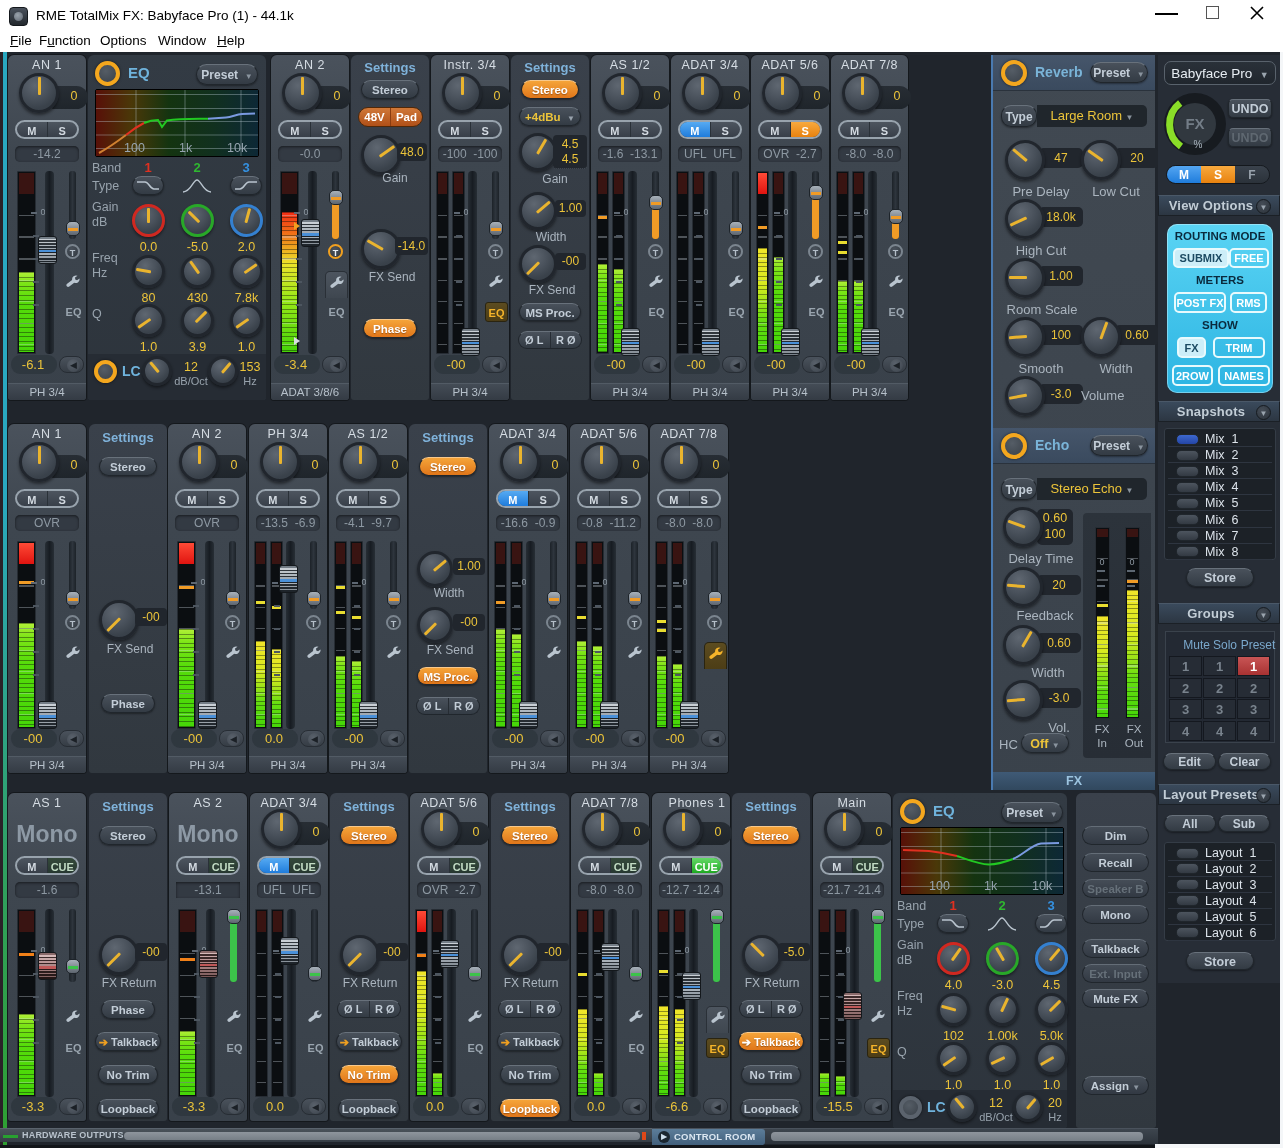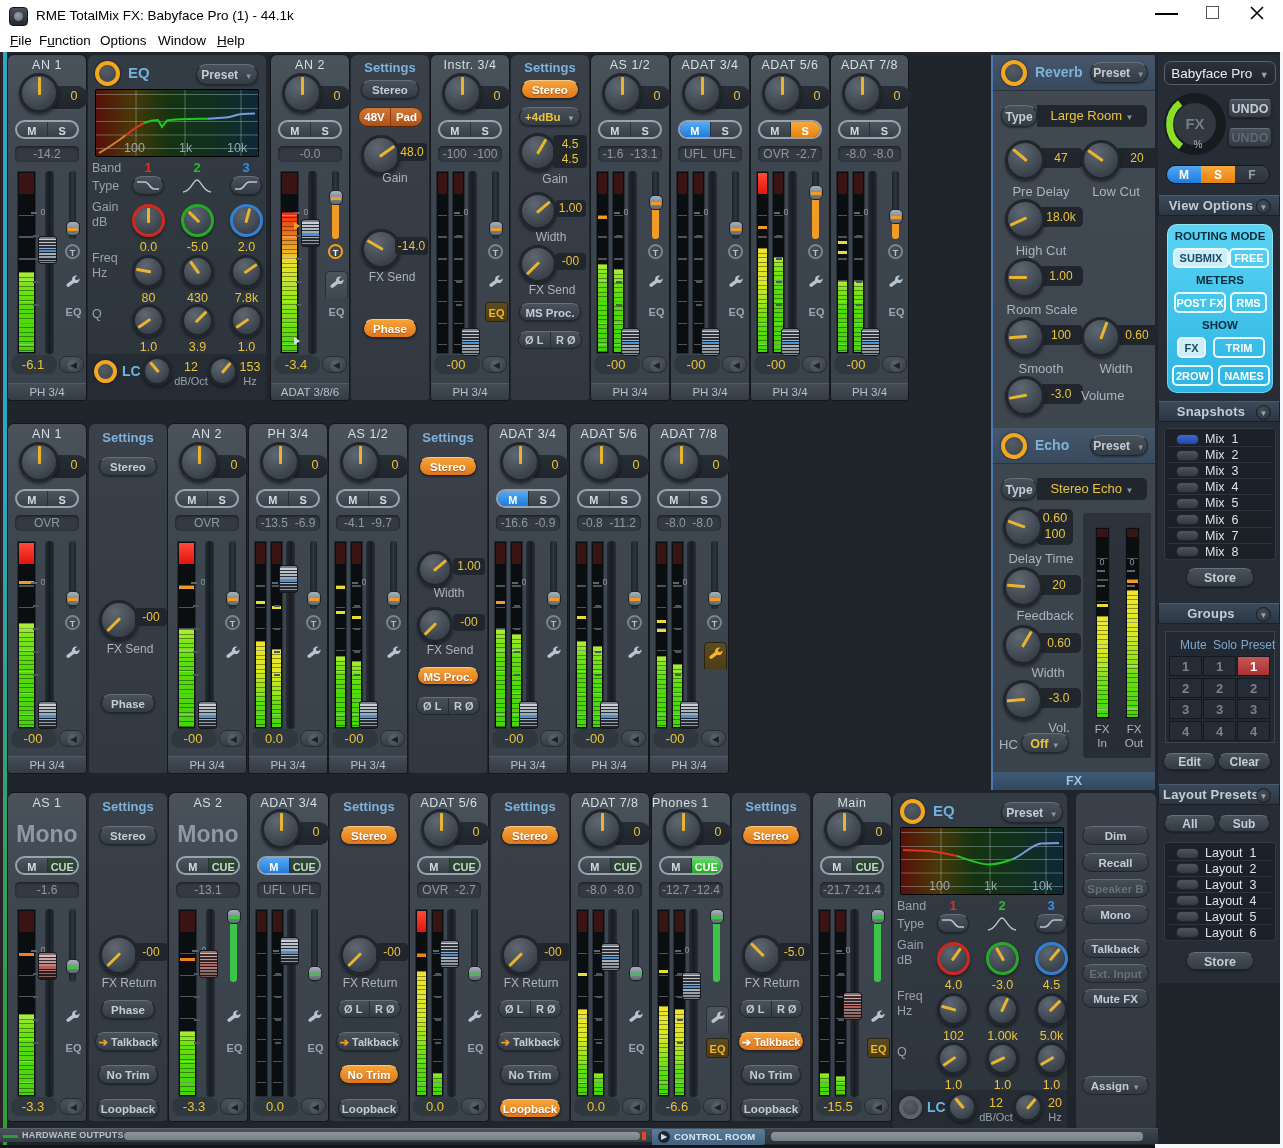--- a/index.html
+++ b/index.html
@@ -1043,21 +1043,21 @@
         <div style="position:absolute;right:3px;top:2px;width:13px;height:13px;border-radius:50%;background:radial-gradient(circle at 40% 35%,#5a626c,#3c434c);color:#1b2026;font-size:9px;text-align:center;line-height:13px">◀</div>
       </div>
     </div>
     <div class="strip" style="left:169px;top:793px;width:78px;height:328px">
       <div style="position:absolute;left:0px;top:3px;width:78px;text-align:center;font-size:12.5px;color:#d6dde4;letter-spacing:0.5px">AS 2</div>
       <div style="position:absolute;left:0px;top:28px;width:78px;text-align:center;font-size:23px;color:#8d99a5;font-weight:bold">Mono</div>
       <div style="position:absolute;left:7px;top:63px;width:64px;height:19px;border:2px solid #98a3ad;border-radius:12px;background:linear-gradient(#4d555f,#383f49);overflow:hidden;display:flex">
         <div style="flex:1;text-align:center;line-height:19px;font-size:11px;font-weight:bold;color:#d3dae1;border-right:1px solid #2a3138;">M</div>
         <div style="flex:1;text-align:center;line-height:19px;font-size:11px;font-weight:bold;color:#d3dae1;background:linear-gradient(#34493a,#273831);color:#c2dcc4;">CUE</div>
       </div>
-      <div style="position:absolute;left:7px;top:89px;width:64px;height:16px;background:#333a43;border-radius:6px;box-shadow:inset 0 1px 3px rgba(0,0,0,.55);color:#8d98a2;font-size:12px;text-align:center;line-height:16px">-13.1</div>
+      <div style="position:absolute;left:7px;top:89px;width:64px;height:16px;background:#333a43;border-radius:0;box-shadow:inset 0 1px 3px rgba(0,0,0,.55);color:#8d98a2;font-size:12px;text-align:center;line-height:16px">-13.1</div>
       <div class="mt" style="left:9px;top:116px;width:19px;height:188px">
         <div style="position:absolute;left:1px;right:1px;top:1px;height:21px;background:#391412"></div>
         <div style="position:absolute;left:1px;right:1px;top:121px;bottom:1px;background:linear-gradient(#b2ef38,#7ce516 14%,#55dc0a 40%,#46d608)">
           <div style="position:absolute;inset:0;background:repeating-linear-gradient(to bottom,rgba(10,14,8,.42) 0 1px,transparent 1px 4.6px)"></div>
         </div>
         <div style="position:absolute;left:1px;right:1px;top:23px;bottom:1px;background:repeating-linear-gradient(to bottom,transparent 0 20px,rgba(215,225,235,.33) 20px 21.5px)"></div>
         <div style="position:absolute;left:1px;right:1px;top:48px;height:3px;background:#f08018"></div>
       </div>
       <div style="position:absolute;left:29px;top:152px;width:12px;text-align:center;font-size:9px;color:#8d98a2">0</div>
       <div style="position:absolute;left:23px;top:157px;width:6px;height:1.5px;background:#5d6772"></div>
@@ -1234,21 +1234,21 @@
         </svg>
       </div>
       <div style="position:absolute;left:54px;top:245px;width:23px;height:20px;color:#9aa5af;font-size:11px;font-weight:bold;text-align:center;line-height:20px">EQ</div>
       <div style="position:absolute;left:3px;top:304px;width:46px;height:19px;background:rgba(30,36,42,.35);border-radius:9px"></div>
       <div style="position:absolute;left:0px;top:306px;width:50px;text-align:center;font-size:13px;color:#eac33a">0.0</div>
       <div style="position:absolute;left:51px;top:305px;width:25px;height:17px;border-radius:8px;background:linear-gradient(#4a525c,#363d45);border:1px solid #272d34">
         <div style="position:absolute;right:3px;top:2px;width:13px;height:13px;border-radius:50%;background:radial-gradient(circle at 40% 35%,#5a626c,#3c434c);color:#1b2026;font-size:9px;text-align:center;line-height:13px">◀</div>
       </div>
     </div>
     <div class="strip" style="left:652px;top:793px;width:78px;height:328px">
-      <div style="position:absolute;left:0px;top:3px;width:90px;text-align:left;font-size:12.5px;color:#d6dde4;letter-spacing:0.5px">Phones 1</div>
+      <div style="position:absolute;left:0px;top:3px;width:90px;text-align:center;font-size:12.5px;color:#d6dde4;letter-spacing:0.5px">Phones 1</div>
       <div style="position:absolute;left:36px;top:29px;width:44px;height:23px;background:linear-gradient(#272d34,#1f252b);border-radius:12px"></div>
       <div style="position:absolute;left:52px;top:32px;width:28px;text-align:center;font-size:12.5px;color:#ecc43a">0</div>
       <div class="kb" style="left:11px;top:16px;width:40px;height:40px">
         <div class="kp" style="transform:rotate(0deg)">
           <i style="height:18px;background:#eab42e"></i>
         </div>
       </div>
       <div style="position:absolute;left:7px;top:63px;width:64px;height:19px;border:2px solid #98a3ad;border-radius:12px;background:linear-gradient(#4d555f,#383f49);overflow:hidden;display:flex">
         <div style="flex:1;text-align:center;line-height:19px;font-size:11px;font-weight:bold;color:#d3dae1;border-right:1px solid #2a3138;">M</div>
         <div style="flex:1;text-align:center;line-height:19px;font-size:11px;font-weight:bold;color:#d3dae1;background:linear-gradient(#64d967,#1ea921);color:#fff;">CUE</div>
@@ -1741,21 +1741,21 @@
           <span style="position:absolute;left:37px">Mix&nbsp; 7</span>
         </div>
         <div class="lrow" style="top:114.7px">
           <div class="lpill" style=""></div>
           <span style="position:absolute;left:37px">Mix&nbsp; 8</span>
         </div>
       </div>
       <div class="sb" style="left:28px;top:513px;width:68px;height:19px;line-height:19px;font-size:12.5px">Store</div>
       <div class="shd" style="left:0;top:548px;width:122px">Groups<div style="position:absolute;right:8px;top:3px;width:15px;height:15px;border-radius:50%;background:radial-gradient(circle at 40% 35%,#454d57,#2b323a);border:1px solid #161b20;color:#9aa4ae;font-size:8px;line-height:15px">▼</div></div>
       <div style="position:absolute;left:7px;top:576px;width:110px;height:112px;background:#232933;border:1px solid #3a424c">
-        <div style="position:absolute;left:14px;top:6px;width:38px;text-align:left;font-size:12px;color:#7aa8cc">Mute</div>
+        <div style="position:absolute;left:6px;top:6px;width:38px;text-align:right;font-size:12px;color:#7aa8cc">Mute</div>
         <div style="position:absolute;left:42px;top:6px;width:34px;text-align:center;font-size:12px;color:#7aa8cc">Solo</div>
         <div style="position:absolute;left:74px;top:6px;width:36px;text-align:center;font-size:12px;color:#7aa8cc">Preset</div>
         <div style="position:absolute;left:3px;top:24.0px;width:33px;height:20px;background:#262c35;color:#79838d;border:1px solid #14181f;font-size:13px;font-weight:bold;text-align:center;line-height:20px">1</div>
         <div style="position:absolute;left:37px;top:24.0px;width:33px;height:20px;background:#262c35;color:#79838d;border:1px solid #14181f;font-size:13px;font-weight:bold;text-align:center;line-height:20px">1</div>
         <div style="position:absolute;left:71px;top:24.0px;width:33px;height:20px;background:linear-gradient(#c85555,#a83232);color:#fff;border:1px solid #14181f;font-size:13px;font-weight:bold;text-align:center;line-height:20px">1</div>
         <div style="position:absolute;left:3px;top:45.5px;width:33px;height:20px;background:#262c35;color:#79838d;border:1px solid #14181f;font-size:13px;font-weight:bold;text-align:center;line-height:20px">2</div>
         <div style="position:absolute;left:37px;top:45.5px;width:33px;height:20px;background:#262c35;color:#79838d;border:1px solid #14181f;font-size:13px;font-weight:bold;text-align:center;line-height:20px">2</div>
         <div style="position:absolute;left:71px;top:45.5px;width:33px;height:20px;background:#262c35;color:#79838d;border:1px solid #14181f;font-size:13px;font-weight:bold;text-align:center;line-height:20px">2</div>
         <div style="position:absolute;left:3px;top:67.0px;width:33px;height:20px;background:#262c35;color:#79838d;border:1px solid #14181f;font-size:13px;font-weight:bold;text-align:center;line-height:20px">3</div>
         <div style="position:absolute;left:37px;top:67.0px;width:33px;height:20px;background:#262c35;color:#79838d;border:1px solid #14181f;font-size:13px;font-weight:bold;text-align:center;line-height:20px">3</div>

